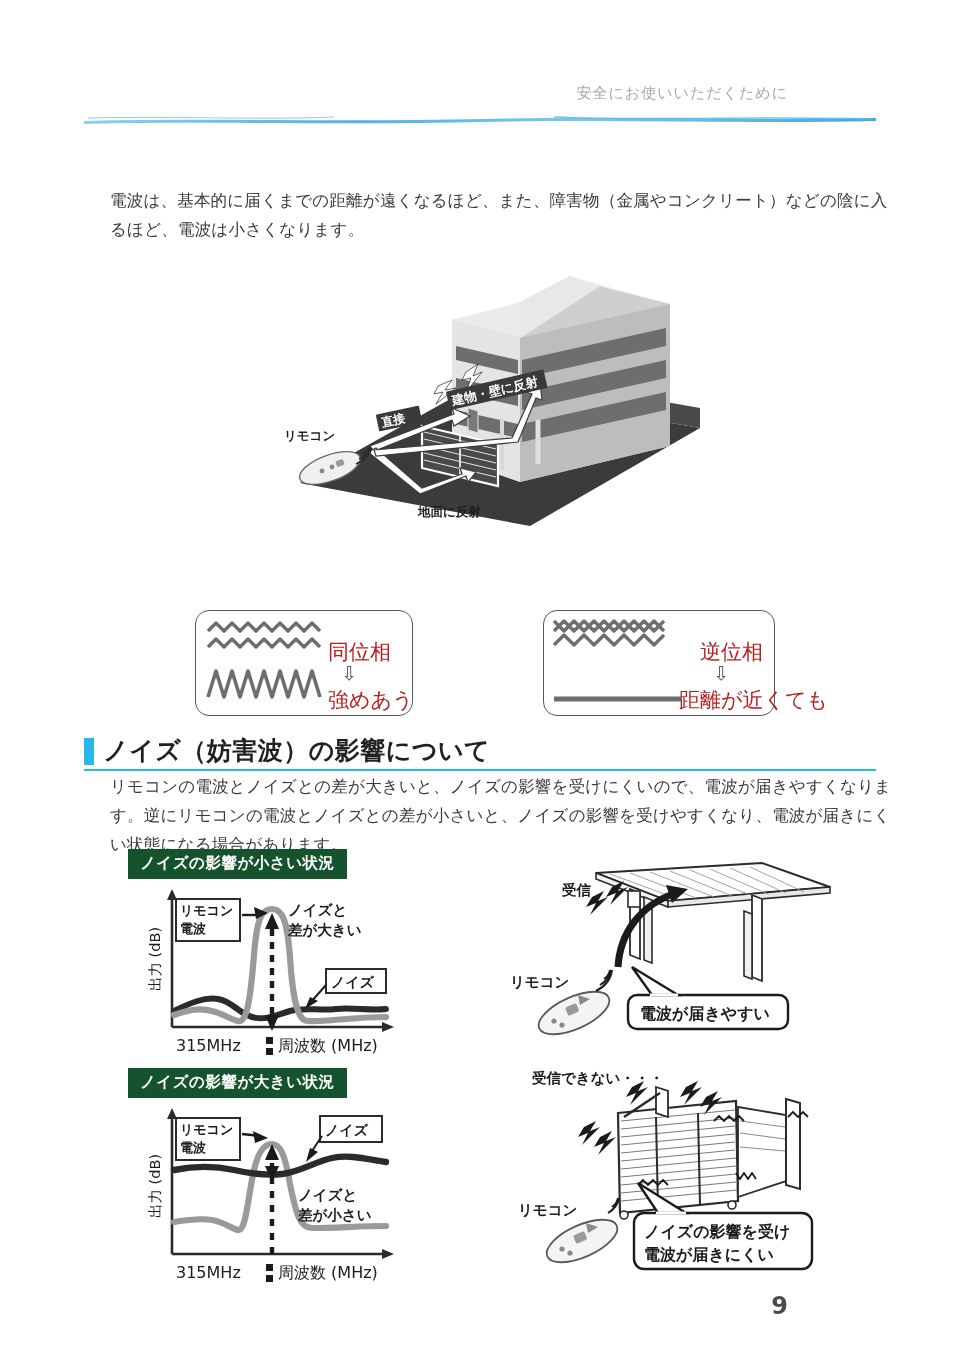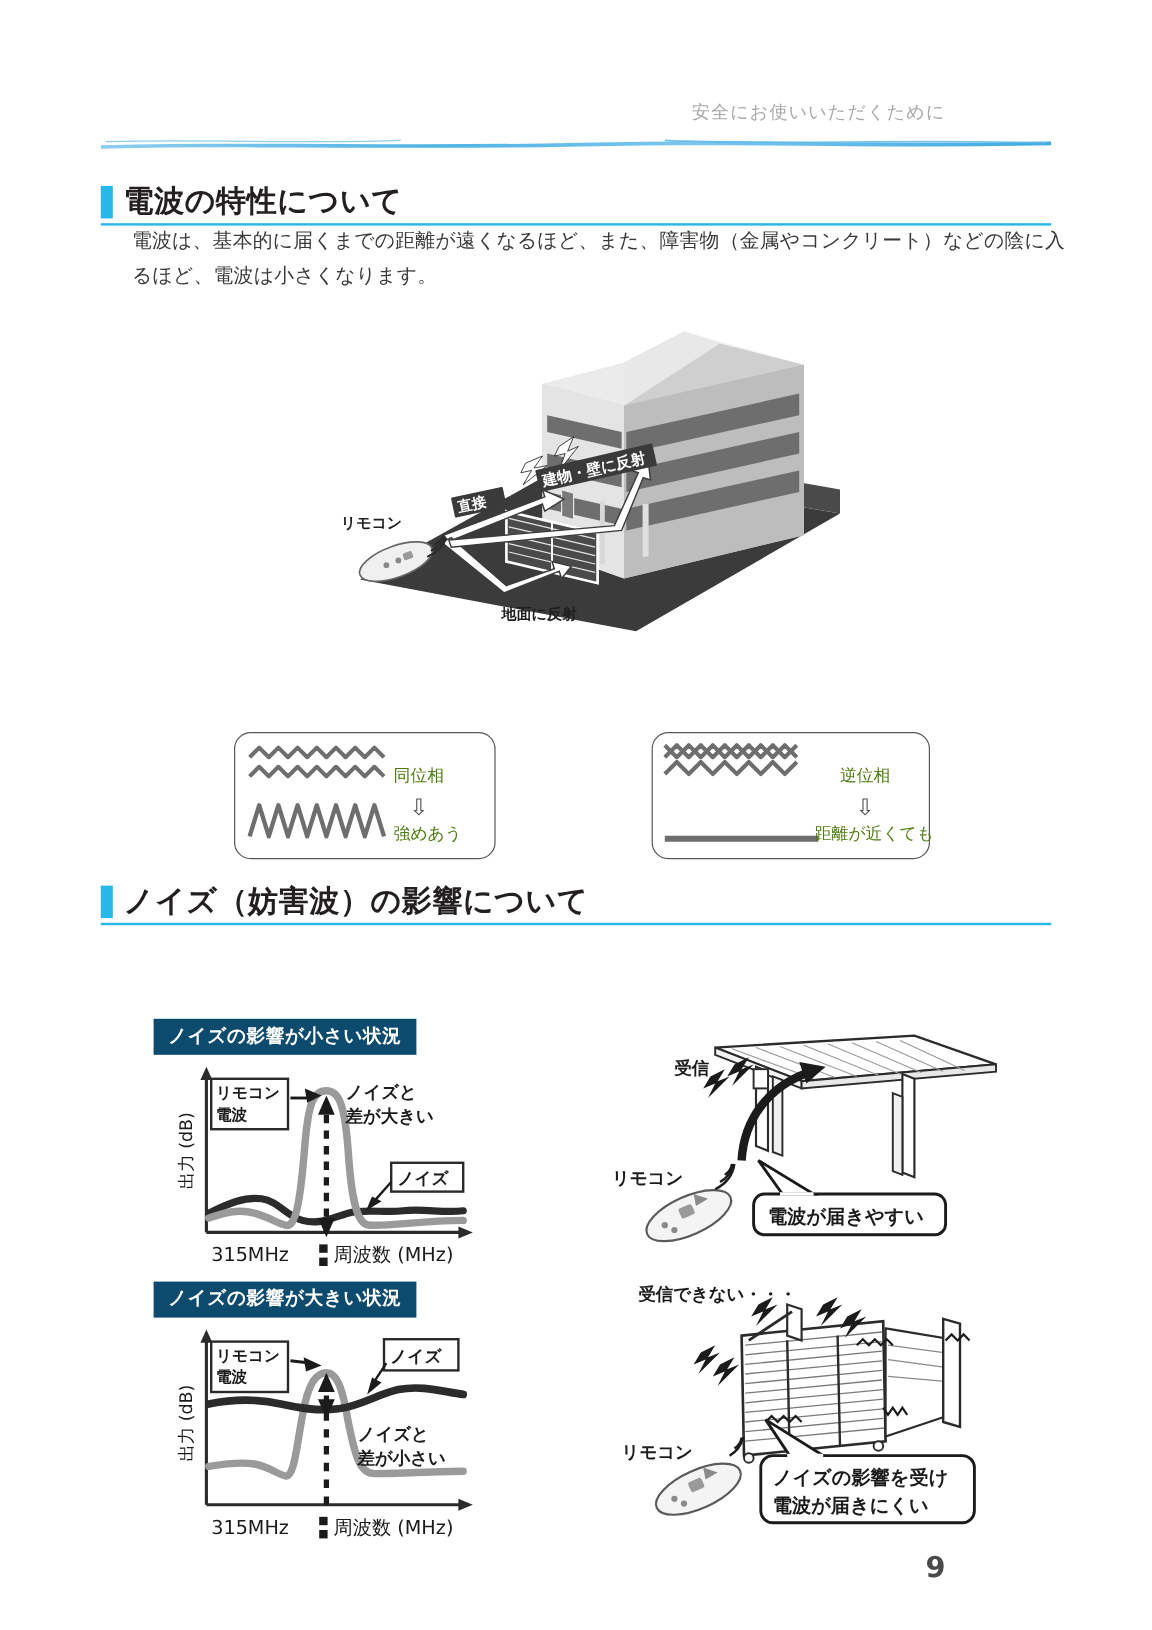--- a/index.html
+++ b/index.html
@@ -51,26 +51,26 @@
 
   
   .fig-building { position: absolute; left: 270px; top: 268px; }
 
   
   .wave-box {
     position: absolute;
     border: 1.6px solid #58585a; border-radius: 14px; background: #fff;
   }
   .wave-label {
-    position: absolute; font-size: 14px; color: #4d7c0f; white-space: nowrap;
+    position: absolute; font-size: 21px; color: #b91c1c; white-space: nowrap;
   }
 
   
   .banner {
-    position: absolute; background: #0c4a6e; color: #ffffff;
+    position: absolute; background: #14532d; color: #ffffff;
     font-size: 15.5px; font-weight: bold; letter-spacing: 0.5px;
     padding: 4px 12px 5px 12px; white-space: nowrap;
   }
   .chart-svg { position: absolute; }
 
   
   .fig-right { position: absolute; }
 
   
   .page-num {
@@ -92,25 +92,20 @@
         <stop offset="0.35" stop-color="#4fb3e4"></stop>
         <stop offset="0.62" stop-color="#7cc6ee"></stop>
         <stop offset="1" stop-color="#3fa9e0"></stop>
       </linearGradient>
     </defs>
     <path d="M0 9 C 120 6, 260 10, 400 7 C 540 4, 660 9, 792 6 L 792 9 C 660 12, 540 7, 400 10 C 260 13, 120 9, 0 12 Z" fill="url(#brushGrad)"></path>
     <path d="M4 6 C 90 4, 180 8, 250 5" stroke="#6ec0ea" stroke-width="1" fill="none" opacity="0.8"></path>
     <path d="M470 5 C 560 9, 660 4, 788 7" stroke="#5ab8e8" stroke-width="1.4" fill="none" opacity="0.85"></path>
   </svg>
 
-  <div class="section-head" style="top:152px;">
-    <div class="bar"></div>
-    <div class="title">電波の特性について</div>
-    <div class="underline"></div>
-  </div>
 
   <div class="body-text" style="top:186px;">
     <p>電波は、基本的に届くまでの距離が遠くなるほど、また、障害物（金属やコンクリート）などの陰に入るほど、電波は小さくなります。</p>
   </div>
 
   <svg class="fig-building" width="430" height="262" viewBox="0 0 430 262">
 
     <polygon points="30,215 200,120 430,160 260,258" fill="#3b3b3b"></polygon>
     <polygon points="200,120 430,160 430,140 250,108" fill="#4a4a4a"></polygon>
 
@@ -212,20 +207,23 @@
   <div class="wave-label" style="left:700px; top:638px;">逆位相</div>
   <div class="wave-label" style="left:713px; top:662px; font-size:19px; color:#555;">⇩</div>
   <div class="wave-label" style="left:679px; top:686px;">距離が近くても</div>
 
   <div class="section-head" style="top:735px;">
     <div class="bar"></div>
     <div class="title">ノイズ（妨害波）の影響について</div>
     <div class="underline"></div>
   </div>
 
+  <div class="body-text" style="top:772px; width:790px;">
+    <p>リモコンの電波とノイズとの差が大きいと、ノイズの影響を受けにくいので、電波が届きやすくなります。逆にリモコンの電波とノイズとの差が小さいと、ノイズの影響を受けやすくなり、電波が届きにくい状態になる場合があります。</p>
+  </div>
 
   <div class="banner" style="left:128px; top:849px;">ノイズの影響が小さい状況</div>
 
   <svg class="chart-svg" style="left:120px; top:885px;" width="285" height="175" viewBox="0 0 285 175">
 
     <line x1="52" y1="10" x2="52" y2="142" stroke="#2b2b2b" stroke-width="2.6"></line>
     <polygon points="52,4 47,15 57,15" fill="#2b2b2b"></polygon>
     <line x1="52" y1="142" x2="268" y2="142" stroke="#2b2b2b" stroke-width="2.6"></line>
     <polygon points="274,142 262,137 262,147" fill="#2b2b2b"></polygon>
 

